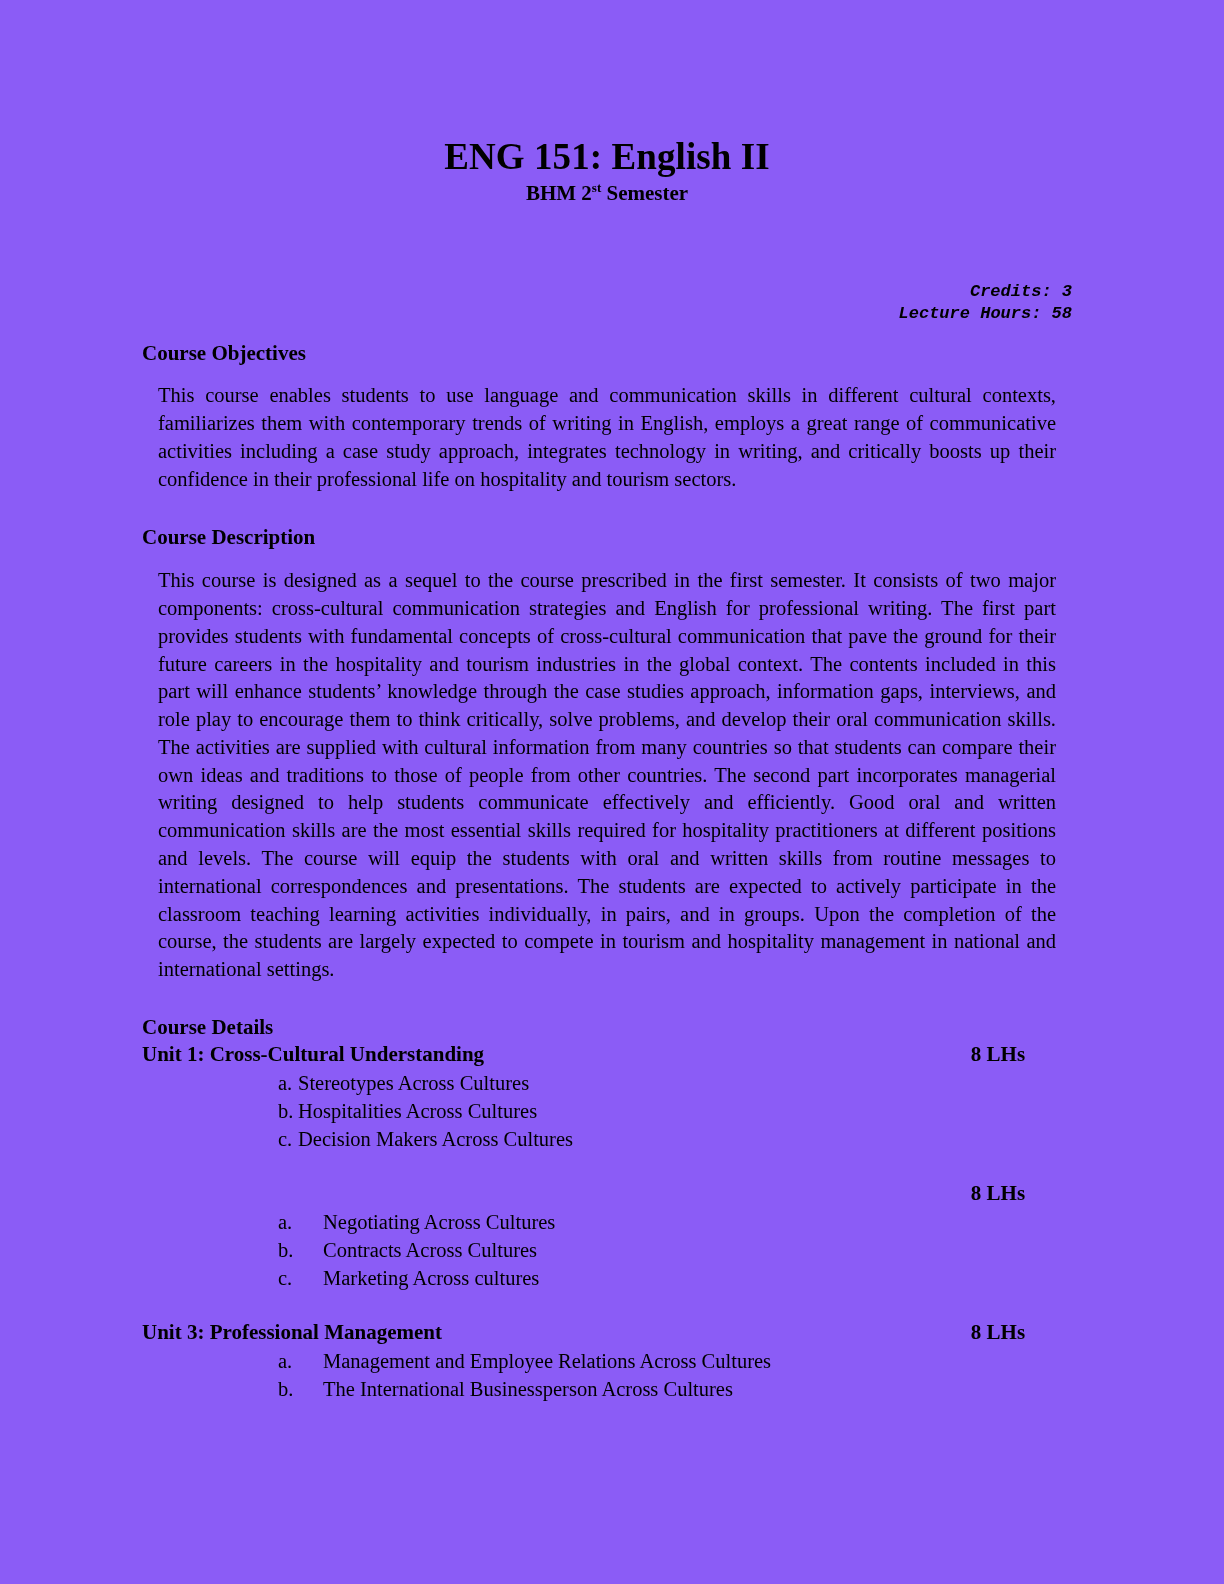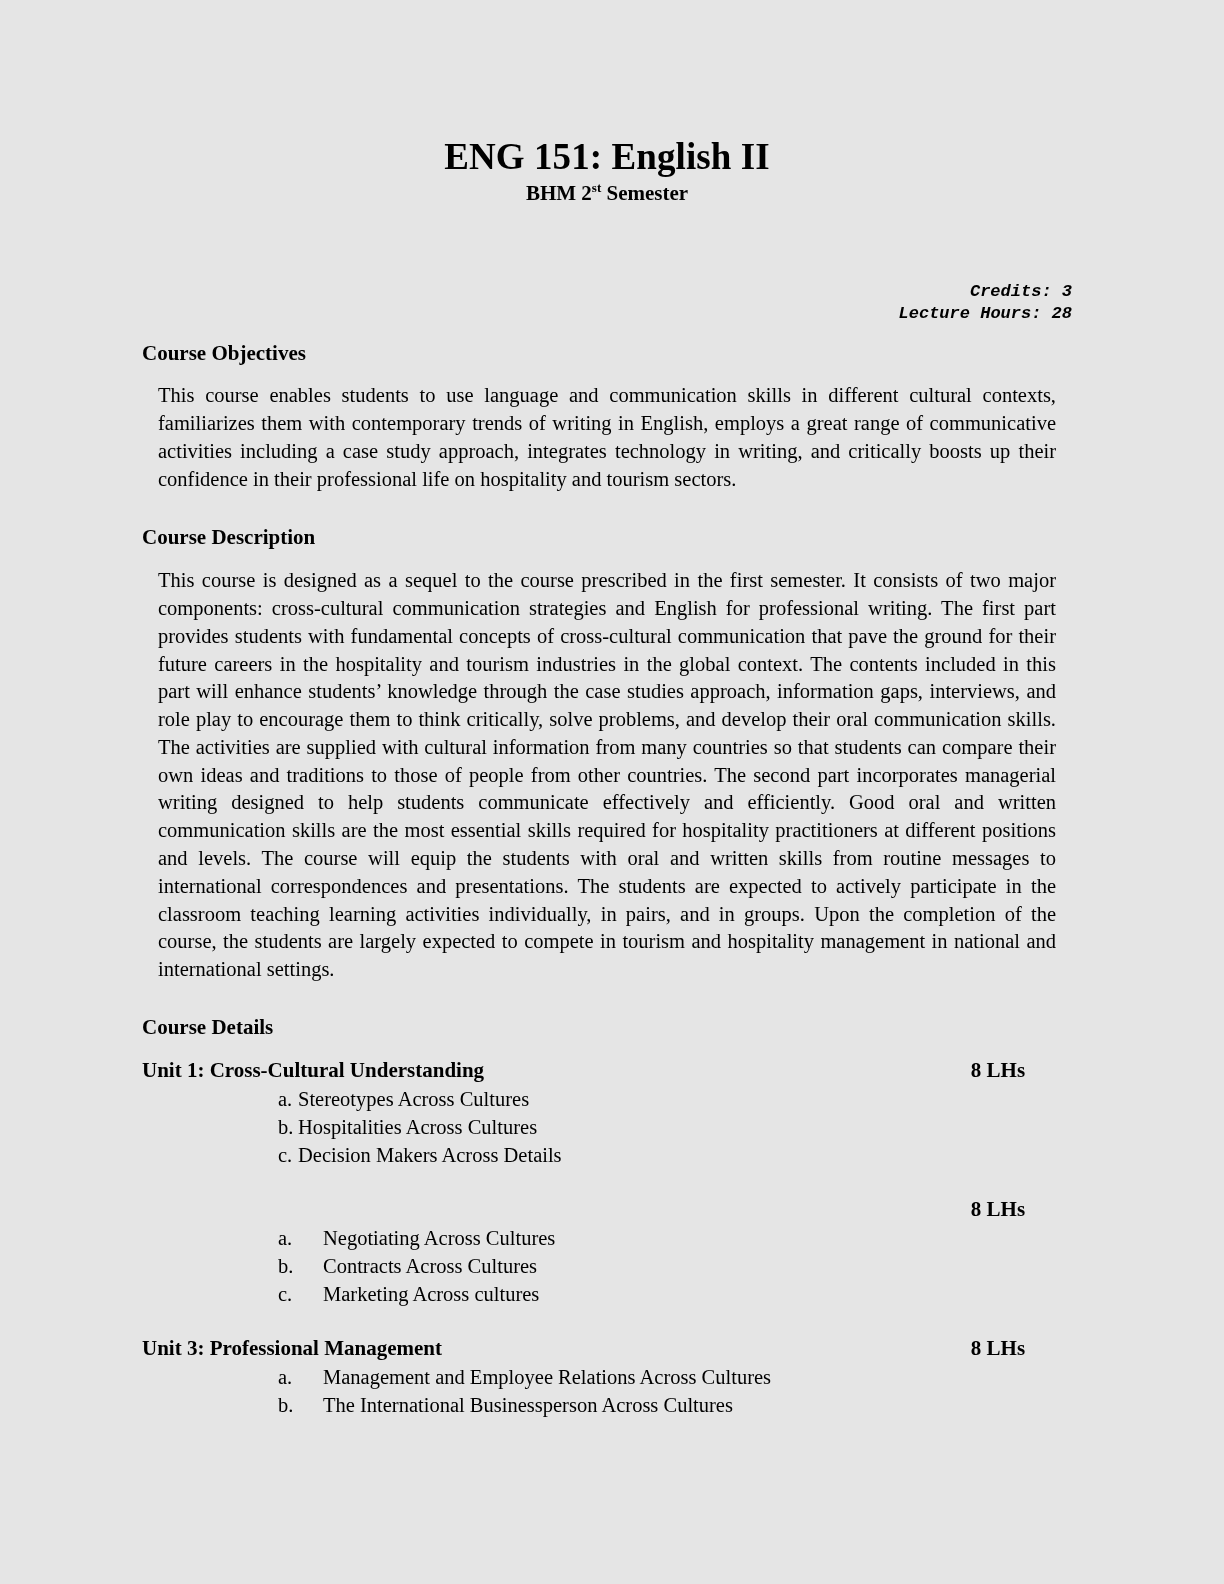--- a/index.html
+++ b/index.html
@@ -9,21 +9,21 @@
     background: #ffffff;
   }
   body {
     font-family: "Liberation Serif", "DejaVu Serif", serif;
     color: #000000;
   }
   .page {
     position: relative;
     width: 1224px;
     height: 1584px;
-    background: #e5e5e5;
+    background: #8b5cf6;
     overflow: hidden;
   }
   .content {
     position: absolute;
     left: 142px;
     top: 0;
     width: 930px;
   }
 
   
@@ -84,21 +84,21 @@
   
   .details { margin-top: 30px; }
 
   .details-heading {
     font-size: 21px;
     font-weight: bold;
     line-height: 1.30;
     margin: 0;
   }
 
-  .unit { margin-top: 16px; }
+  .unit { margin-top: 0; }
   .unit + .unit { margin-top: 27px; }
 
   .unit-header {
     display: flex;
     align-items: baseline;
     font-size: 21px;
     font-weight: bold;
     line-height: 1.30;
   }
   .unit-title { flex: 0 0 auto; }
@@ -137,21 +137,21 @@
 <div class="page">
   <div class="content">
 
     <div class="title-block">
       <h1 class="doc-title">ENG 151: English II</h1>
       <p class="doc-subtitle"><span>BHM 2</span><sup>st</sup><span> Semester</span></p>
     </div>
 
     <div class="meta">
       <div>Credits: 3</div>
-      <div>Lecture Hours: 28</div>
+      <div>Lecture Hours: 58</div>
     </div>
 
     <div class="section">
       <h2 class="section-heading">Course Objectives</h2>
       <p class="body-text">This course enables students to use language and communication skills in different cultural contexts, familiarizes them with contemporary trends of writing in English, employs a great range of communicative activities including a case study approach, integrates technology in writing, and critically boosts up their confidence in their professional life on hospitality and tourism sectors.</p>
     </div>
 
     <div class="section desc">
       <h2 class="section-heading">Course Description</h2>
       <p class="body-text">This course is designed as a sequel to the course prescribed in the first semester. It consists of two major components: cross-cultural communication strategies and English for professional writing. The first part provides students with fundamental concepts of cross-cultural communication that pave the ground for their future careers in the hospitality and tourism industries in the global context. The contents included in this part will enhance students’ knowledge through the case studies approach, information gaps, interviews, and role play to encourage them to think critically, solve problems, and develop their oral communication skills. The activities are supplied with cultural information from many countries so that students can compare their own ideas and traditions to those of people from other countries. The second part incorporates managerial writing designed to help students communicate effectively and efficiently. Good oral and written communication skills are the most essential skills required for hospitality practitioners at different positions and levels. The course will equip the students with oral and written skills from routine messages to international correspondences and presentations. The students are expected to actively participate in the classroom teaching learning activities individually, in pairs, and in groups. Upon the completion of the course, the students are largely expected to compete in tourism and hospitality management in national and international settings.</p>
@@ -170,21 +170,21 @@
           <li>
             <span class="marker">a.</span>
             <span class="item-text">Stereotypes Across Cultures</span>
           </li>
           <li>
             <span class="marker">b.</span>
             <span class="item-text">Hospitalities Across Cultures</span>
           </li>
           <li>
             <span class="marker">c.</span>
-            <span class="item-text">Decision Makers Across Details</span>
+            <span class="item-text">Decision Makers Across Cultures</span>
           </li>
         </ol>
       </div>
 
       <div class="unit">
         <div class="unit-header">
           <span class="unit-spacer"></span>
           <span class="unit-lh">8 LHs</span>
         </div>
         <ol class="sub-list wide-gap">

